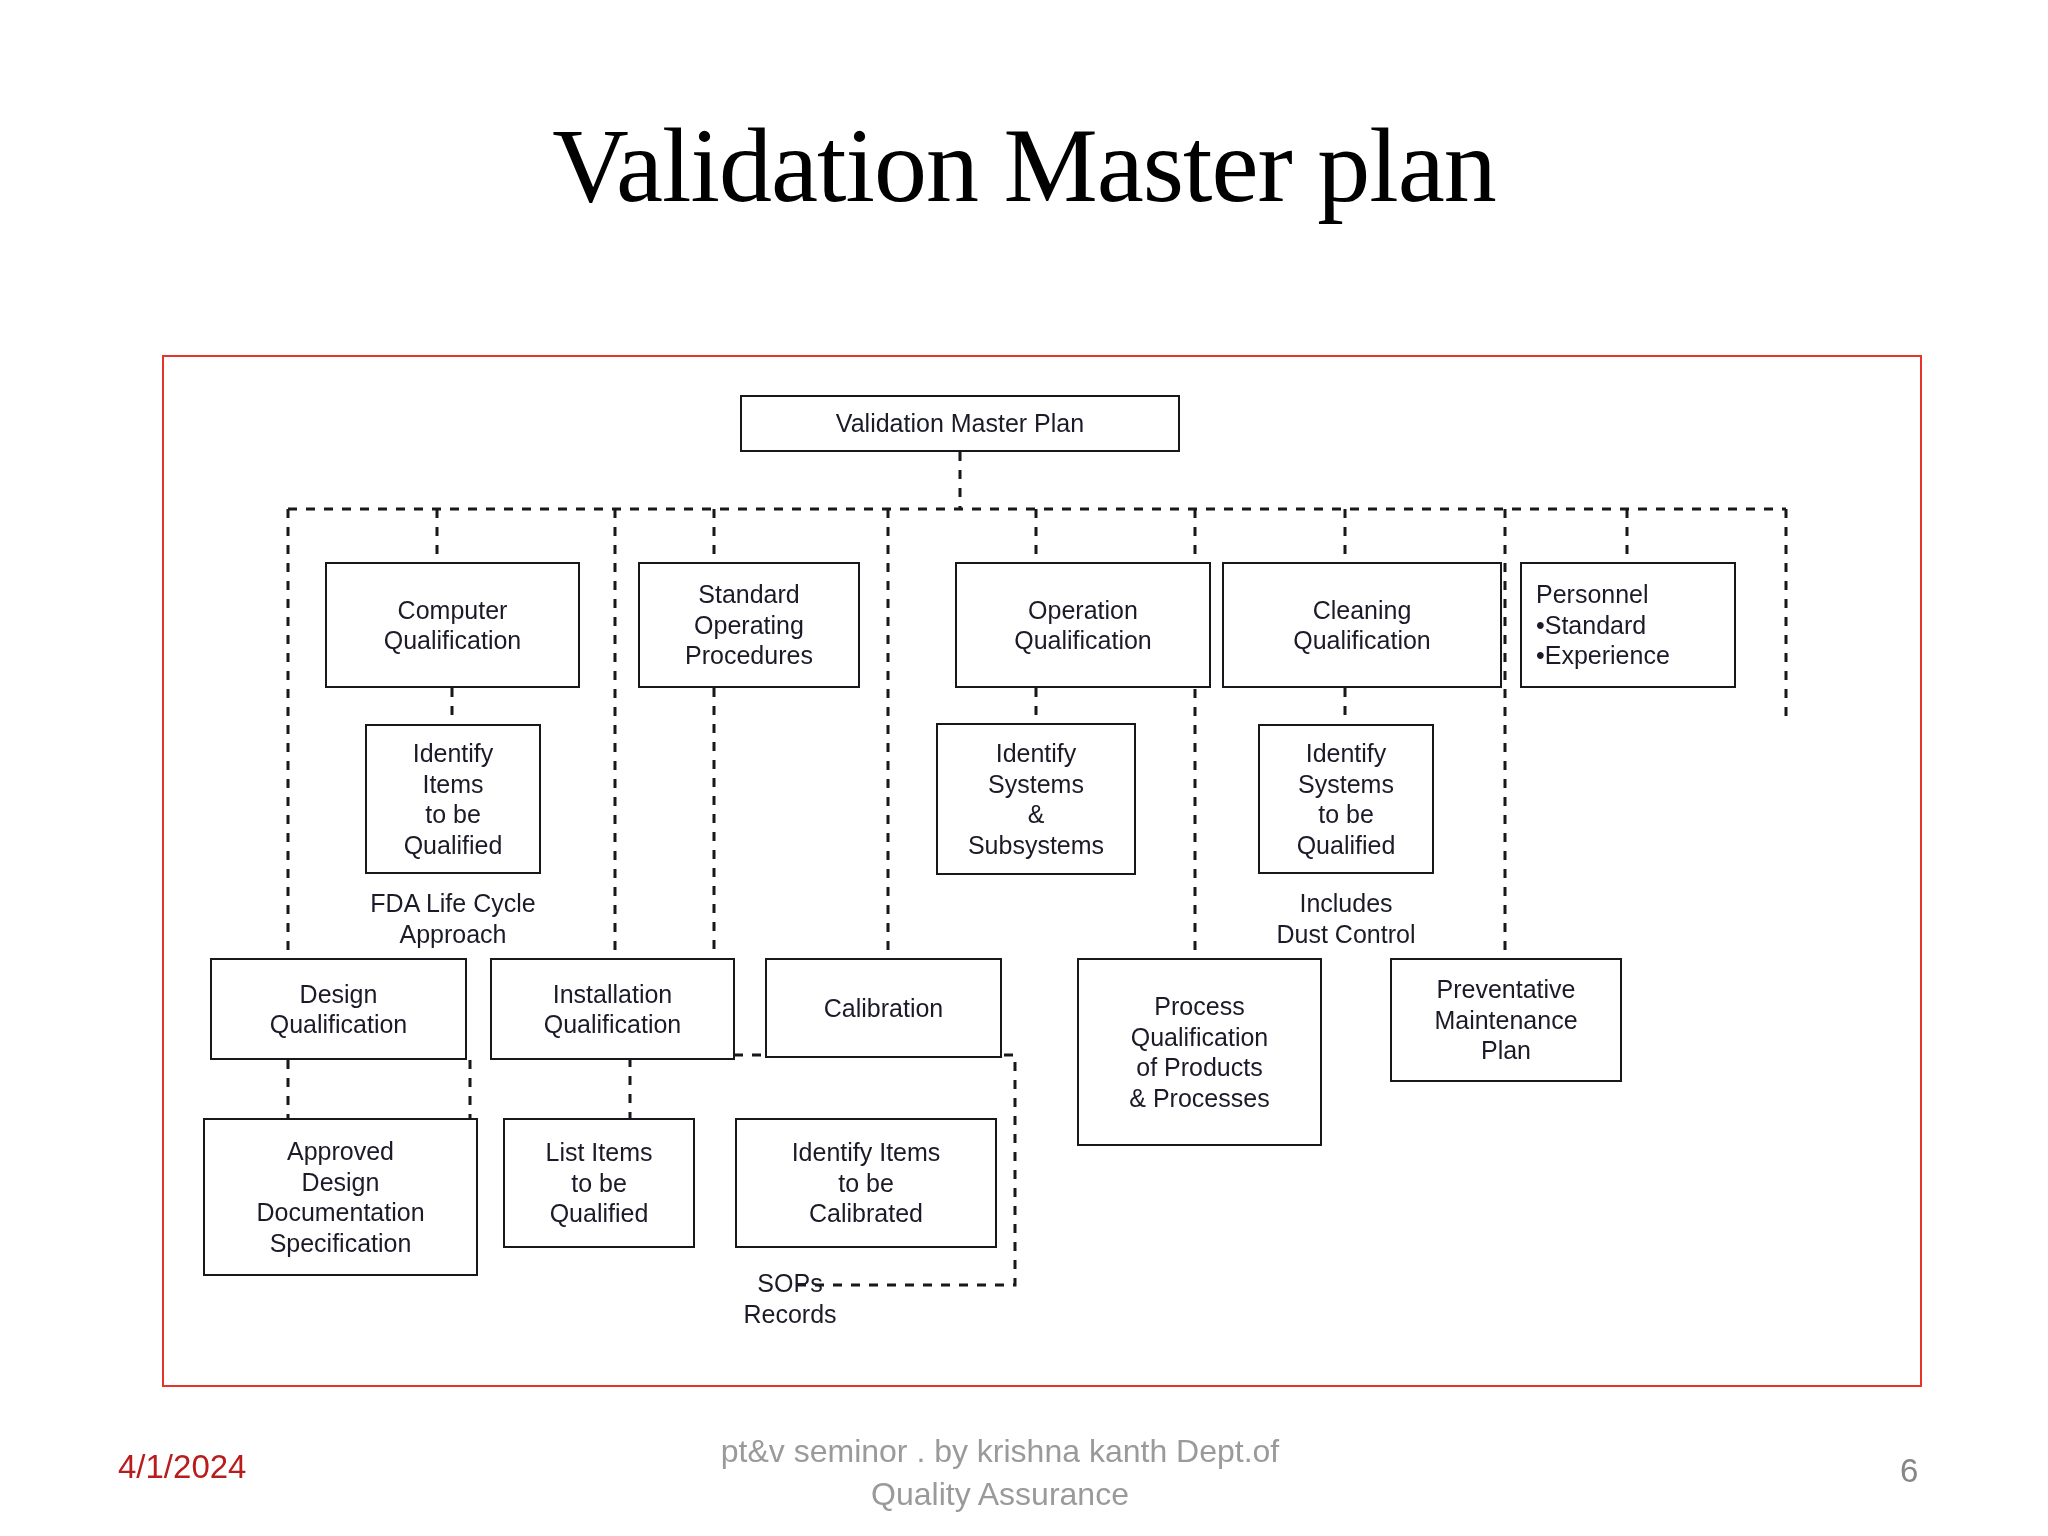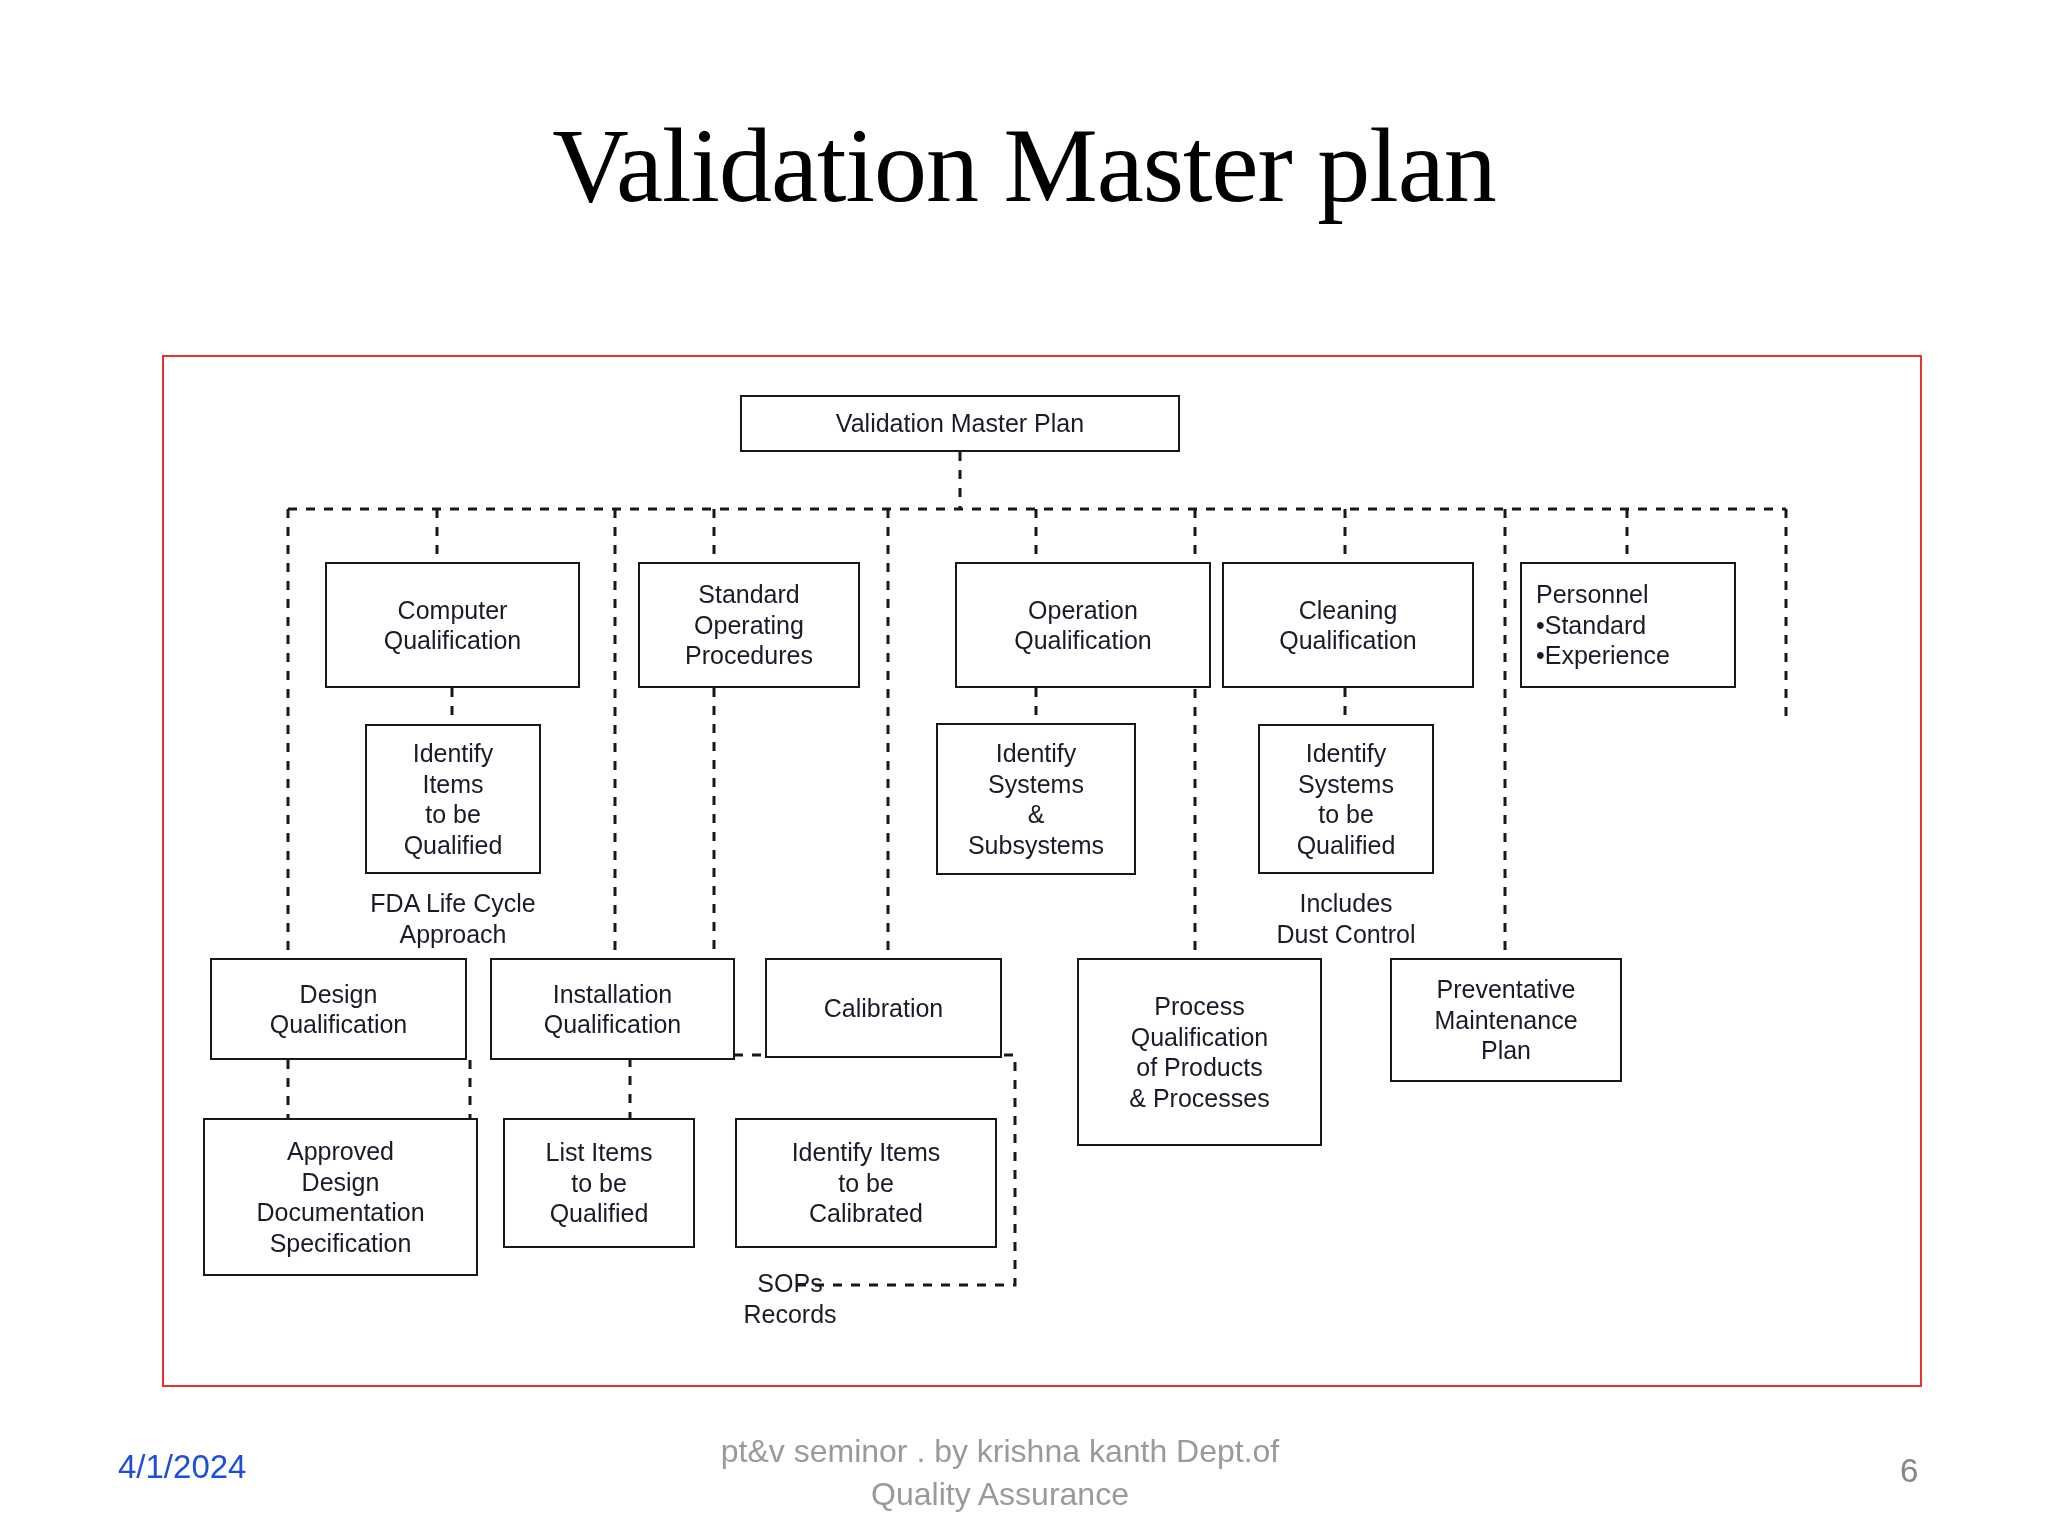--- a/index.html
+++ b/index.html
@@ -101,21 +101,21 @@
     <span class="lines">Standard
 Operating
 Procedures</span>
   </div>
 
   <div class="node" style="left:913px;top:562px;width:256px;height:126px;white-space:pre-line;margin-left:42px;">
     <span class="lines">Operation
 Qualification</span>
   </div>
 
-  <div class="node" style="left:1222px;top:562px;width:252px;height:126px;white-space:pre-line;justify-content:center;">
+  <div class="node" style="left:1222px;top:562px;width:280px;height:126px;white-space:pre-line;justify-content:center;">
     <span class="lines">Cleaning
 Qualification</span>
   </div>
 
   <div class="node left-align" style="left:1520px;top:562px;width:216px;height:126px;">
     <span class="lines">
       <span style="display:block">Personnel</span>
       <span class="bullet-line" style="display:block">•Standard</span>
       <span class="bullet-line" style="display:block">•Experience</span>
     </span>
@@ -191,19 +191,19 @@
 to be
 Qualified</span>
   </div>
 
   <div class="node" style="left:735px;top:1118px;width:262px;height:130px;white-space:pre-line;">
     <span class="lines">Identify Items
 to be
 Calibrated</span>
   </div>
 
-  <div style="position:absolute;left:118px;top:1448px;font-size:33px;color:#1d4ed8;">4/1/2024</div>
+  <div style="position:absolute;left:118px;top:1448px;font-size:33px;color:#b91c1c;">4/1/2024</div>
 
   <div style="position:absolute;left:700px;top:1430px;width:600px;text-align:center;font-size:32px;line-height:1.35;color:#9a9a9a;">pt&amp;v seminor . by krishna kanth Dept.of Quality Assurance</div>
 
   <div style="position:absolute;left:1900px;top:1452px;font-size:33px;color:#868686;">6</div>
 
 </div>
 
 </body></html>

